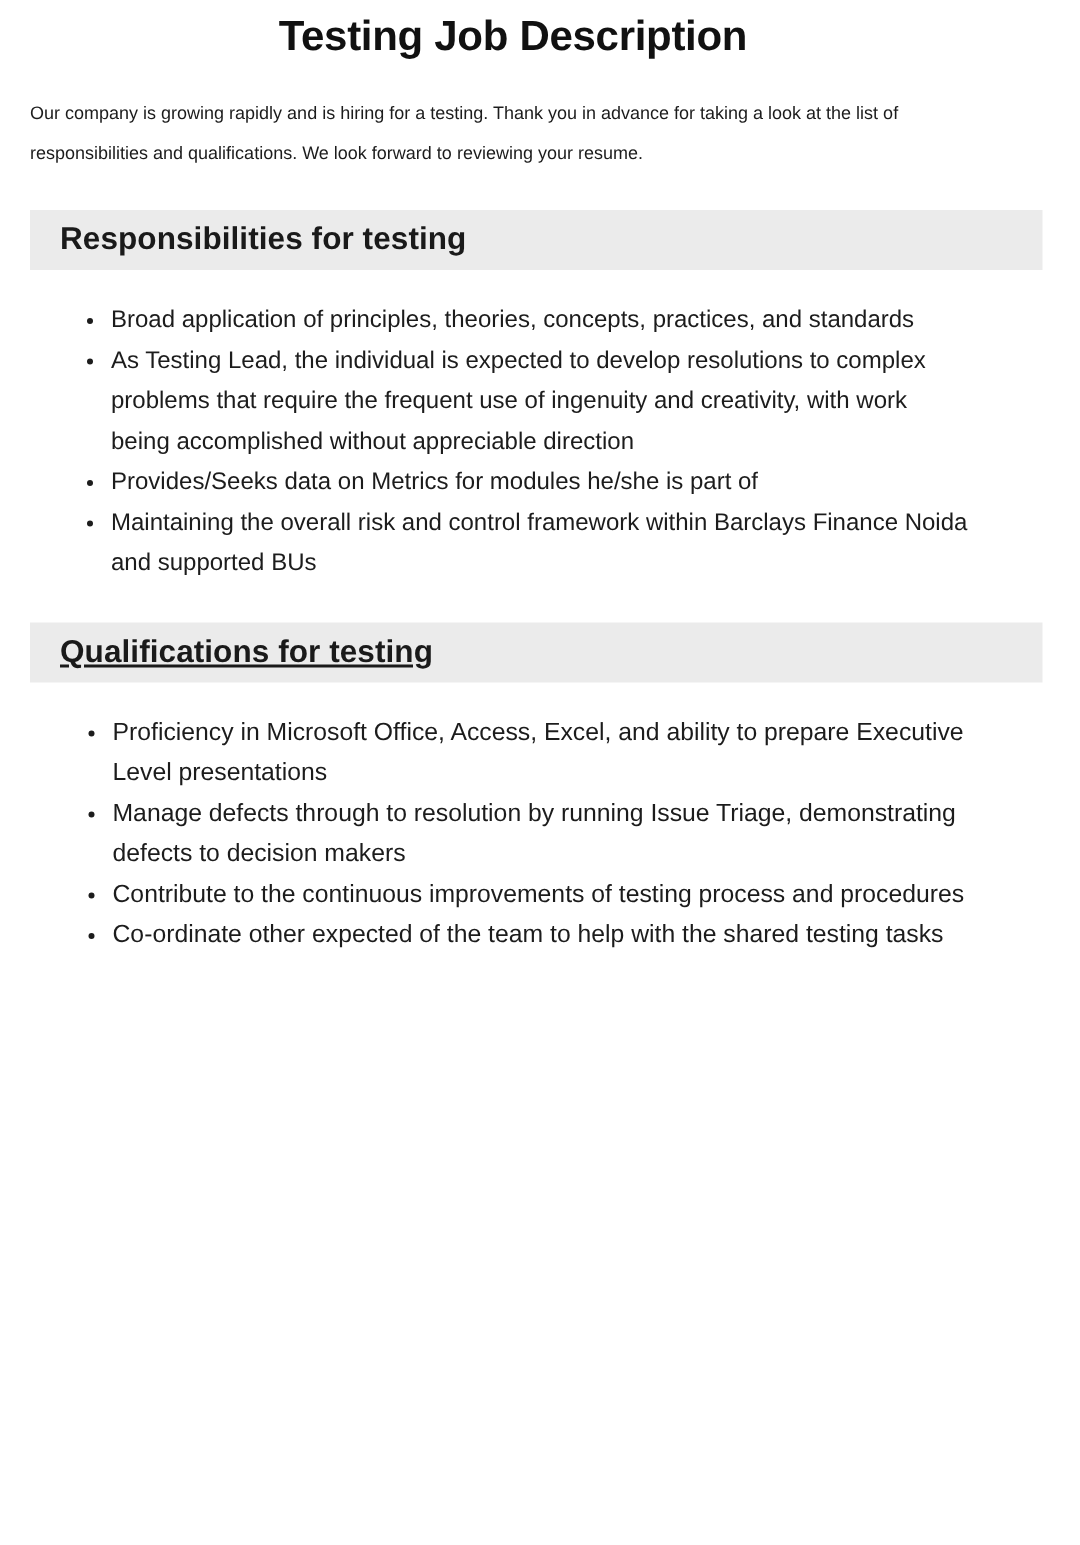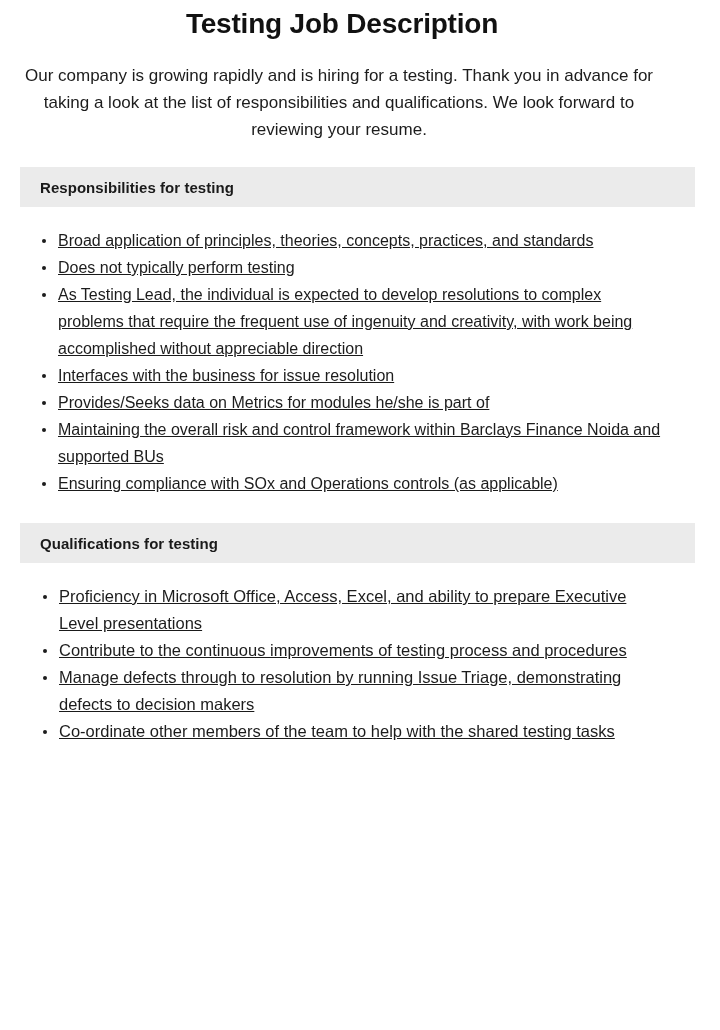--- a/index.html
+++ b/index.html
@@ -33,53 +33,52 @@
     font-weight: 700;
     letter-spacing: -0.2px;
     line-height: 36px;
     color: #111111;
   }
 
   
   .intro {
     margin: 20px 0 0 0;
     padding: 0 26px 0 20px;
-    font-size: 17px;
+    font-size: 12px;
     line-height: 27px;
     color: #1c1c1c;
-    text-align: center;
   }
 
   
   .section-band {
     margin: 24px 20px 0 20px;
     width: 675px;
     box-sizing: border-box;
     background: #ebebeb;
     height: 40px;
     display: flex;
     align-items: center;
     padding: 0 0 0 20px;
   }
   .section-band.second {
     margin-top: 26px;
+    text-decoration: underline;
   }
   .section-title {
-    font-size: 15px;
+    font-size: 21px;
     font-weight: 700;
     color: #1a1a1a;
     letter-spacing: 0.05px;
   }
 
   
   ul.bullets {
-    margin: 0;
+    margin: 16px;
     padding: 0;
     list-style: none;
-    text-decoration: underline;
   }
   ul.bullets li {
     position: relative;
     margin: 0;
     padding: 0 26px 0 58px;
     line-height: 27px;
     color: #1c1c1c;
   }
   ul.bullets li::before {
     content: "";
@@ -124,32 +123,29 @@
   <h1 class="doc-title">Testing Job Description</h1>
 
   <p class="intro">Our company is growing rapidly and is hiring for a testing. Thank you in advance for taking a look at the list of responsibilities and qualifications. We look forward to reviewing your resume.</p>
 
   <div class="section-band">
     <span class="section-title">Responsibilities for testing</span>
   </div>
 
   <ul class="bullets" id="responsibilities-list">
       <li>Broad application of principles, theories, concepts, practices, and standards</li>
-      <li>Does not typically perform testing</li>
       <li>As Testing Lead, the individual is expected to develop resolutions to complex problems that require the frequent use of ingenuity and creativity, with work being accomplished without appreciable direction</li>
-      <li>Interfaces with the business for issue resolution</li>
       <li>Provides/Seeks data on Metrics for modules he/she is part of</li>
       <li>Maintaining the overall risk and control framework within Barclays Finance Noida and supported BUs</li>
-      <li>Ensuring compliance with SOx and Operations controls (as applicable)</li>
     </ul>
 
   <div class="section-band second">
     <span class="section-title">Qualifications for testing</span>
   </div>
 
   <ul class="bullets" id="qualifications-list">
       <li>Proficiency in Microsoft Office, Access, Excel, and ability to prepare Executive Level presentations</li>
+      <li>Manage defects through to resolution by running Issue Triage, demonstrating defects to decision makers</li>
       <li>Contribute to the continuous improvements of testing process and procedures</li>
-      <li>Manage defects through to resolution by running Issue Triage, demonstrating defects to decision makers</li>
-      <li>Co-ordinate other members of the team to help with the shared testing tasks</li>
+      <li>Co-ordinate other expected of the team to help with the shared testing tasks</li>
     </ul>
 
 </div>
 
 </body></html>

